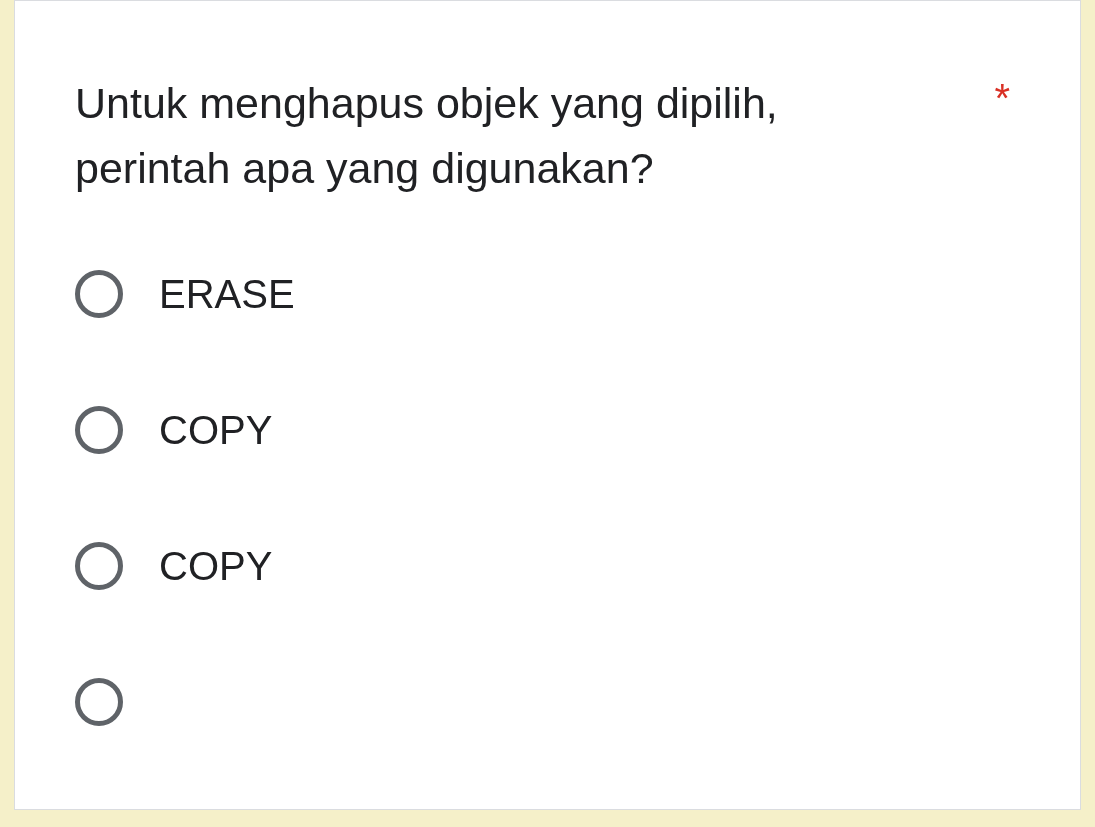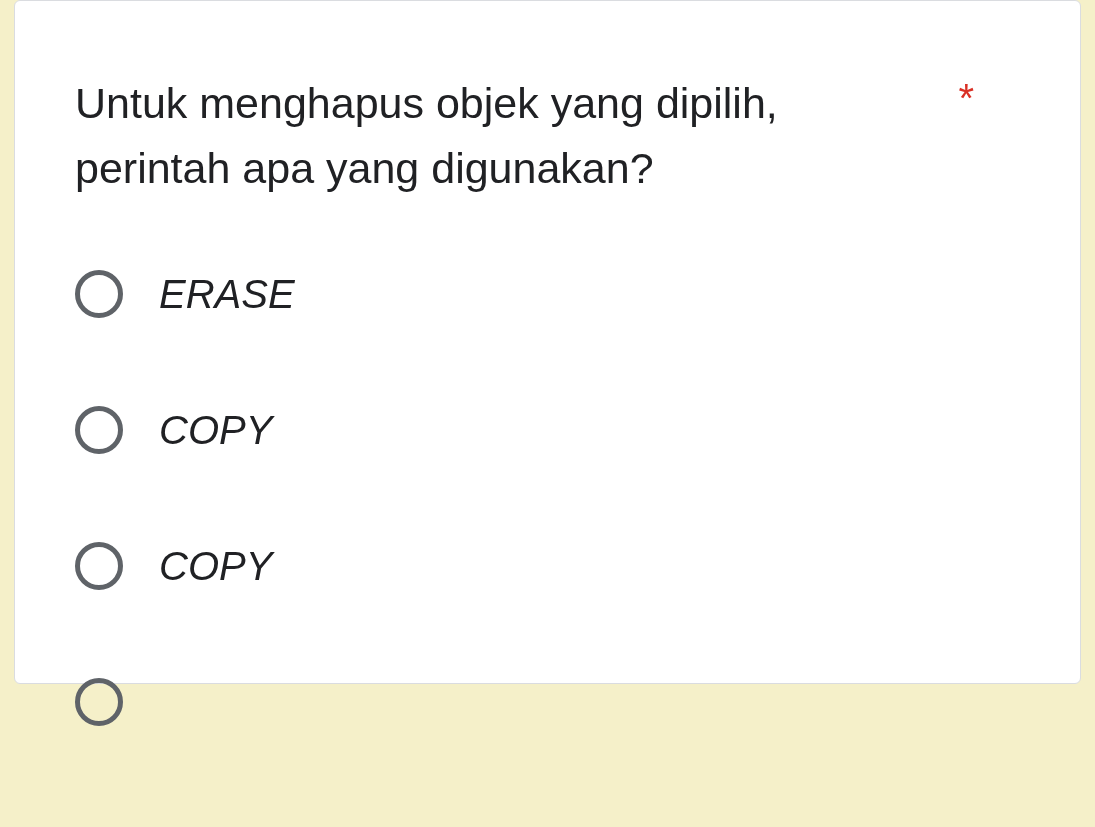--- a/index.html
+++ b/index.html
@@ -10,24 +10,24 @@
     body {
       font-family: Arial, Helvetica, sans-serif;
       background-color: #f5f0c9;
       width: 1095px;
       height: 827px;
       position: relative;
     }
     .card {
       background-color: #ffffff;
       border: 1px solid #dadce0;
-      border-radius: 6px;
+      border-radius: 0;
       margin: 0 14px 14px 14px;
-      padding: 40px 96px 50px 60px;
-      height: 684px;
+      padding: 40px 60px 50px 60px;
+      height: 810px;
     }
     .question-row {
       display: flex;
       justify-content: space-between;
       align-items: flex-start;
       margin-bottom: 70px;
       margin-top: 30px;
     }
     .question-text {
       font-size: 43px;
@@ -55,21 +55,20 @@
     .radio-circle {
       width: 48px;
       height: 48px;
       border: 5px solid #5f6368;
       border-radius: 50%;
       flex-shrink: 0;
     }
     .option-label {
       font-size: 40px;
       color: #202124;
-      font-style: italic;
     }
   </style>
 </head>
 <body>
 
 <div class="card">
   <div class="question-row">
     <div class="question-text">Untuk menghapus objek yang dipilih, perintah apa yang digunakan?</div>
     <div class="required-asterisk">*</div>
   </div>

